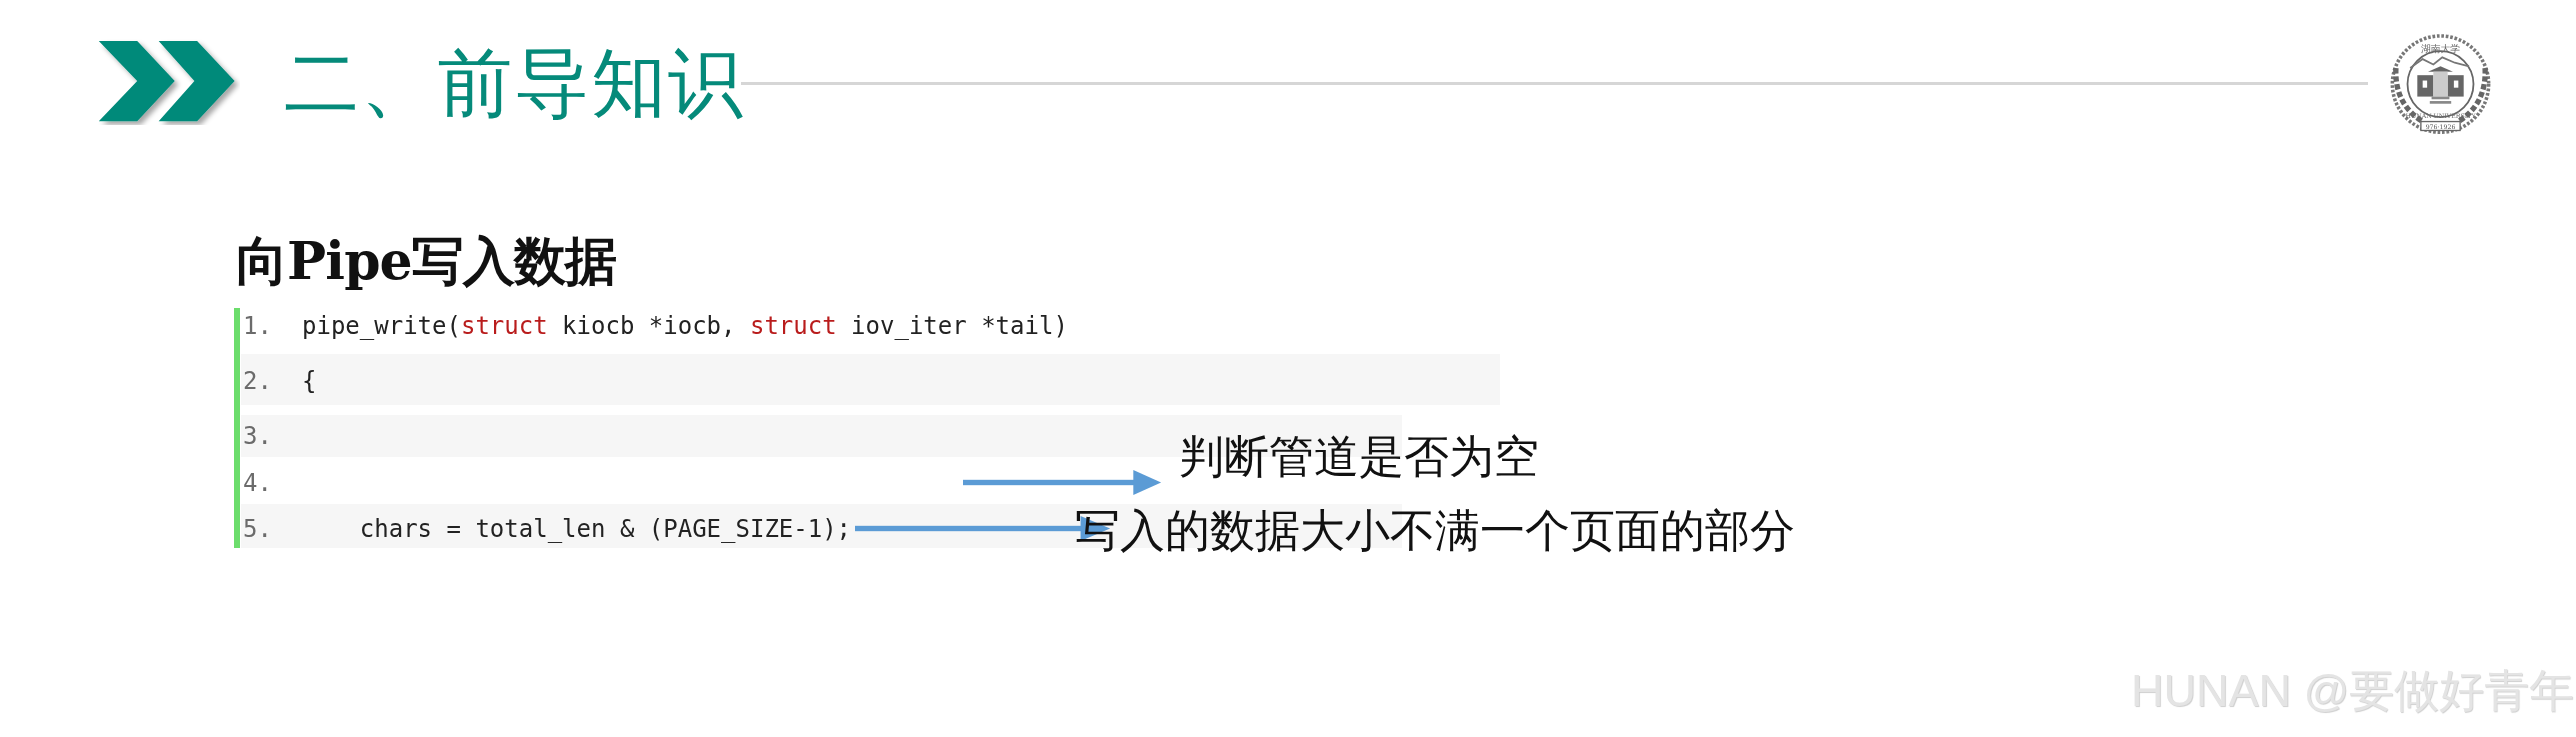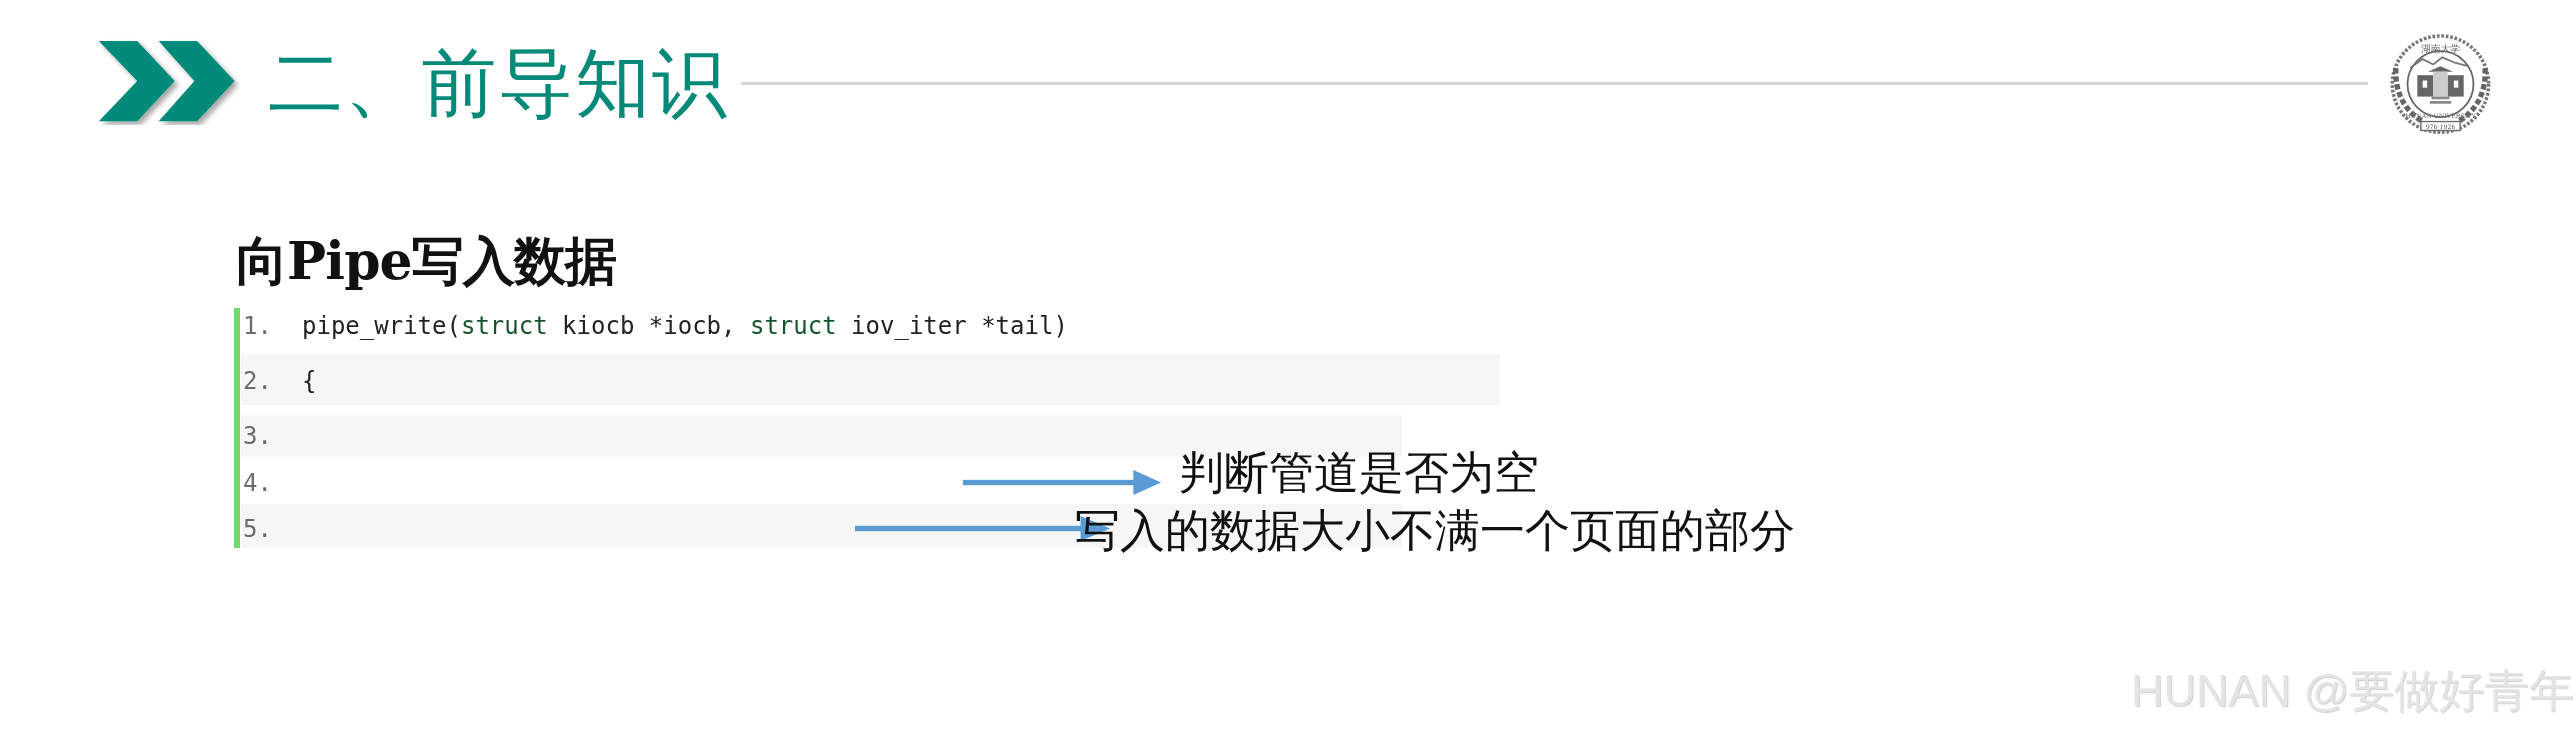--- a/index.html
+++ b/index.html
@@ -1,27 +1,27 @@
 <!DOCTYPE html>
 <html style="font-size:14.3px"><head>
 <meta charset="utf-8">
 <style>
   html, body { margin: 0; padding: 0; background: #ffffff; }
   body { width: 2576px; height: 737px; position: relative; overflow: hidden; font-family: "DejaVu Sans", sans-serif; }
   .abs { position: absolute; }
   .chevrons { left: 97px; top: 39px; width: 143px; height: 86px; }
-  .title { left: 268px; top: 39px; font-size: 75px; line-height: 89px; color: #058A7A; font-family: "DejaVu Sans", sans-serif; letter-spacing: 1.8px; white-space: nowrap; }
+  .title { left: 284px; top: 39px; font-size: 75px; line-height: 89px; color: #058A7A; font-family: "DejaVu Sans", sans-serif; letter-spacing: 1.8px; white-space: nowrap; }
   .header-rule { left: 741px; top: 82px; width: 1627px; height: 2.7px; background: #d6d6d6; }
   .logo { left: 2387px; top: 32px; width: 107px; height: 106px; }
   .heading { left: 236px; top: 234px; font-size: 52px; line-height: 54px; font-weight: bold; color: #111; font-family: "DejaVu Serif", serif; white-space: nowrap; letter-spacing: -0.9px; }
   .code-bar { left: 234px; top: 308px; width: 6.3px; height: 240px; background: #6CDD6C; }
   .row-bg { background: #f6f6f6; }
   .code-row { position: absolute; left: 243px; height: 45px; display: flex; align-items: center; font-family: "DejaVu Sans Mono", monospace; font-size: 24px; color: #222; white-space: pre; }
   .ln { color: #6b6b6b; width: 59px; display: inline-block; }
-  .kw { color: #14532d; }
+  .kw { color: #b91c1c; }
   .arrow { position: absolute; }
   .annot { font-family: "DejaVu Serif", serif; font-size: 45px; line-height: 50px; color: #111; white-space: nowrap; }
   .watermark { left: 2131px; top: 662px; font-size: 45px; line-height: 57px; color: #e4e4e4; white-space: nowrap; text-shadow: 0.9px 0.9px 0.9px #cfcfcf; font-family: "Liberation Sans", sans-serif; }
 </style>
 </head>
 <body>
 
 <svg class="abs chevrons" viewBox="0 0 160 96">
   <defs>
     <filter id="sh" x="-20%" y="-20%" width="150%" height="150%">
@@ -68,29 +68,29 @@
 <div class="code-row" style="top:358px;">
   <span class="ln">2.</span><span>{</span>
 </div>
 <div class="code-row" style="top:413px;">
   <span class="ln">3.</span>
 </div>
 <div class="code-row" style="top:460px;">
   <span class="ln">4.</span>
 </div>
 <div class="code-row" style="top:506px;">
-  <span class="ln">5.</span>
+  <span class="ln">5.</span><span>    chars = total_len &amp; (PAGE_SIZE-1);</span>
 </div>
 
 <svg class="arrow" style="left:963px; top:469px;" width="199" height="27" viewBox="0 0 222 30">
   <rect x="0" y="12" width="196" height="6" fill="#5B9BD5"></rect>
   <polygon points="190,1 221,15 190,29" fill="#5B9BD5"></polygon>
 </svg>
 <svg class="arrow" style="left:855px; top:515px;" width="256" height="27" viewBox="0 0 286 30">
   <rect x="0" y="12" width="258" height="6" fill="#5B9BD5"></rect>
   <polygon points="252,1 285,15 252,29" fill="#5B9BD5"></polygon>
 </svg>
 
-<div class="abs annot" style="left:1179px; top:448px;">判断管道是否为空</div>
+<div class="abs annot" style="left:1179px; top:436px;font-family:Liberation Mono, monospace;">判断管道是否为空</div>
 <div class="abs annot" style="left:1075px; top:506px;">写入的数据大小不满一个页面的部分</div>
 
 <div class="abs watermark">HUNAN @要做好青年</div>
 
 
 </body></html>

